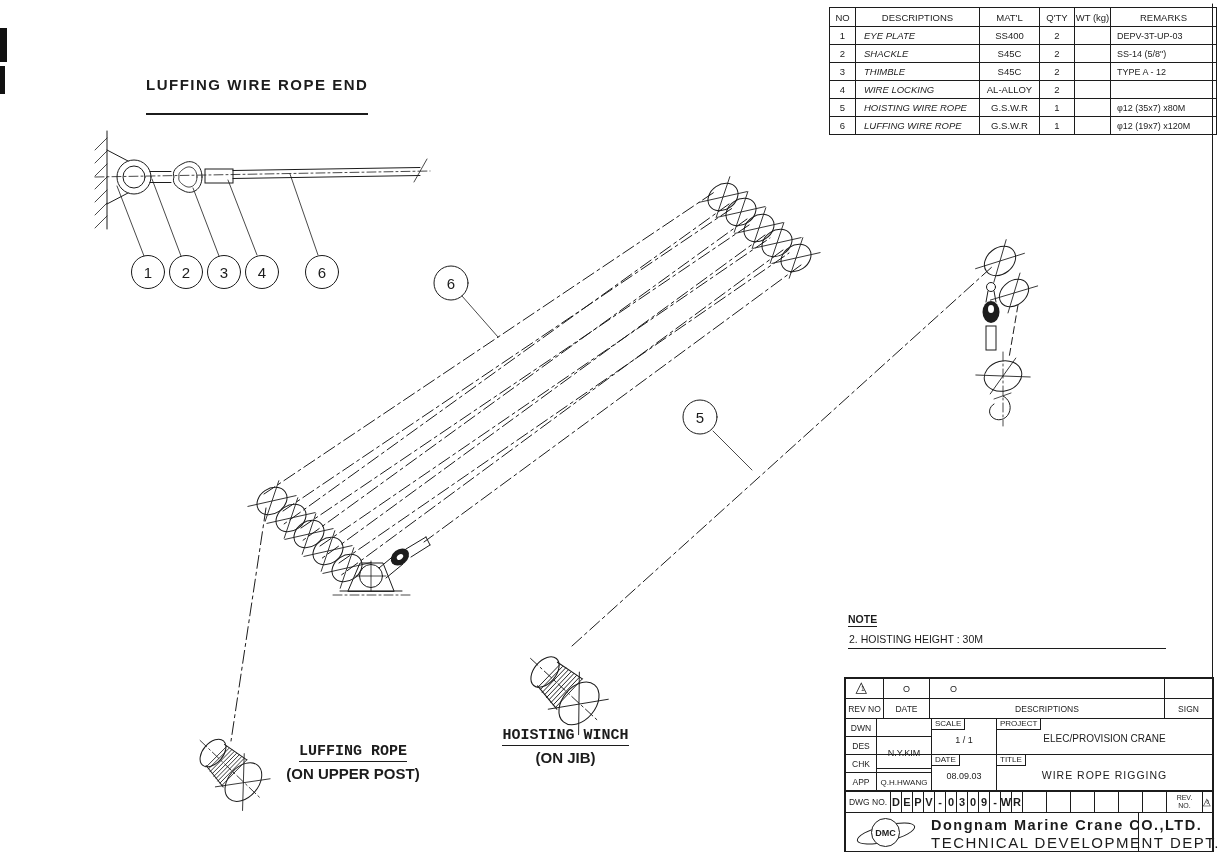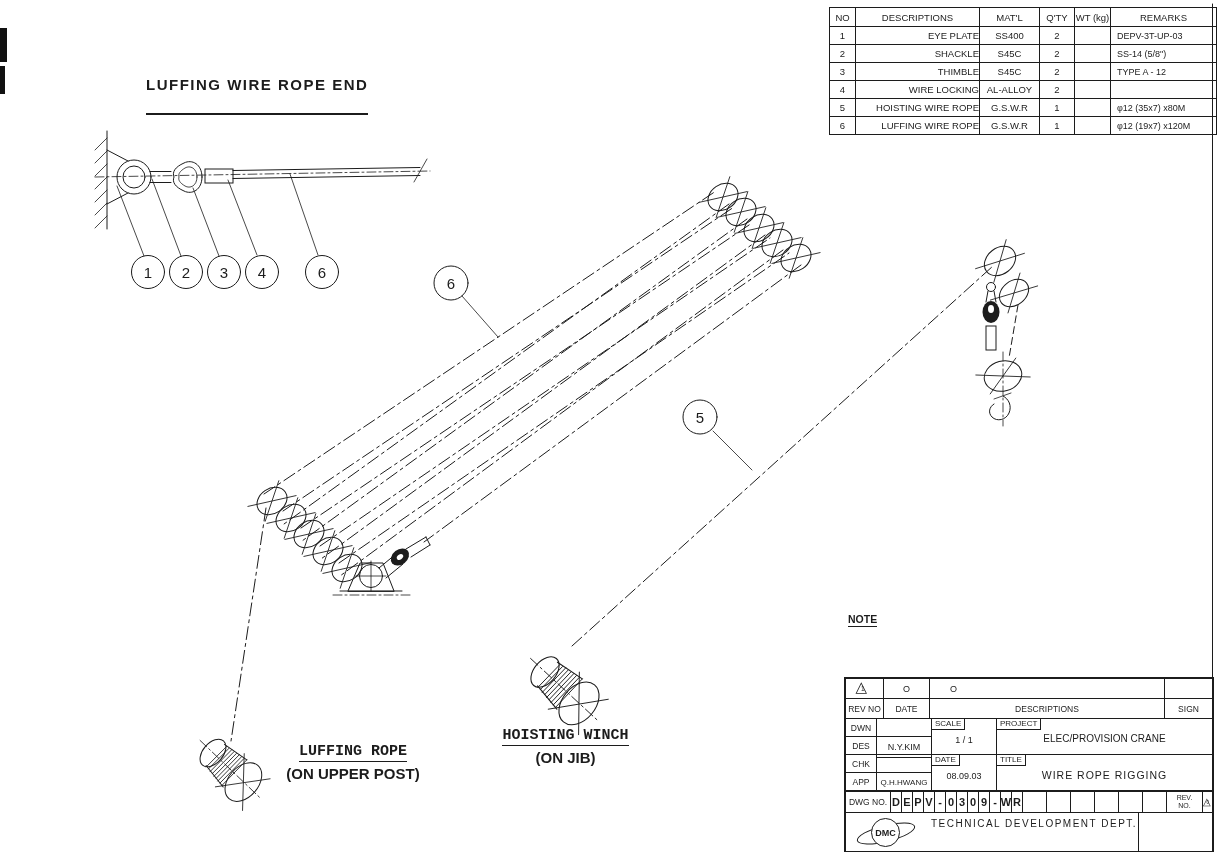--- a/index.html
+++ b/index.html
@@ -15,21 +15,21 @@
   .abs{position:absolute;}
   .dtitle{font-size:15px;font-weight:bold;letter-spacing:1.5px;border-bottom:2px solid #1c1c1c;padding-bottom:20px;white-space:nowrap;}
   .wlabel{text-align:center;font-weight:bold;font-size:15px;white-space:nowrap;}
   .wlabel .u{display:inline-block;border-bottom:1.8px solid #1c1c1c;padding-bottom:1px;font-family:Liberation Mono, monospace;}
   .wlabel .sub{margin-top:3px;}
   
   #bom{position:absolute;left:829px;top:7px;border-collapse:collapse;table-layout:fixed;width:387px;}
   #bom td{border:1px solid #1c1c1c;font-size:9.5px;text-align:center;padding:0;height:17px;overflow:hidden;white-space:nowrap;}
   #bom .bt{font-size:16px;font-weight:bold;letter-spacing:4px;height:25px;border:1.5px solid #1c1c1c;}
   #bom .hd{font-size:9.5px;height:18px;}
-  #bom .lft{text-align:right;padding-left:8px;}
+  #bom .lft{text-align:left;padding-left:8px;font-style:italic;}
   #bom .rmk{text-align:left;padding-left:6px;font-size:9px;}
   
   #note{position:absolute;left:848px;top:613px;width:318px;font-size:10.5px;}
   #note .nt{font-weight:bold;display:inline-block;border-bottom:1.2px solid #1c1c1c;padding-bottom:1px;margin-bottom:4px;font-size:10.5px;}
   #note .ni{border-bottom:1px solid #1c1c1c;padding:2px 0 3px 1px;white-space:nowrap;}
   
   .tc{position:absolute;border:1px solid #1c1c1c;box-sizing:border-box;display:flex;align-items:center;justify-content:center;
       font-size:9px;white-space:nowrap;background:transparent;}
   .tc.lab{font-size:8.5px;}
   .tagbox{position:absolute;top:-1px;left:-1px;border:1px solid #1c1c1c;font-size:8px;line-height:10px;padding:0 3px;background:#fff;}
@@ -376,20 +376,21 @@
           <td>G.S.W.R</td>
           <td>1</td>
           <td></td>
           <td class="rmk">φ12 (19x7) x120M</td>
   </tr>
 </tbody>
     </table>
 
 <div id="note">
   <div class="nt">NOTE</div>
+  <div class="ni">2. HOISTING HEIGHT : 30M</div>
 </div>
 
 <div id="outerTB"></div>
 
 <div class="tc" style="left:845px;top:678px;width:39px;height:21px">
   <span class="tri-mark">
         <span class="tri-glyph">△</span>
         <span class="tri-num">1</span>
       </span>
 </div>
@@ -400,21 +401,21 @@
 <div class="tc lab" style="left:845px;top:698px;width:39px;height:21px">REV NO</div>
 <div class="tc lab" style="left:883px;top:698px;width:47px;height:21px">DATE</div>
 <div class="tc lab" style="left:929px;top:698px;width:236px;height:21px">DESCRIPTIONS</div>
 <div class="tc lab" style="left:1164px;top:698px;width:49px;height:21px">SIGN</div>
 
 <div class="tc lab" style="left:845px;top:718px;width:32px;height:19px">DWN</div>
 <div class="tc lab" style="left:845px;top:736px;width:32px;height:19px">DES</div>
 <div class="tc lab" style="left:845px;top:754px;width:32px;height:19px">CHK</div>
 <div class="tc lab" style="left:845px;top:772px;width:32px;height:20px">APP</div>
 <div class="tc" style="left:876px;top:718px;width:56px;height:19px"></div>
-<div class="tc" style="left:876px;top:736px;width:56px;height:22px">N.Y.KIM</div>
+<div class="tc" style="left:876px;top:736px;width:56px;height:33px">N.Y.KIM</div>
 <div class="tc" style="left:876px;top:754px;width:56px;height:19px"></div>
 <div class="tc" style="left:876px;top:772px;width:56px;height:20px;font-size:8px">Q.H.HWANG</div>
 
 <div class="tc" style="left:931px;top:718px;width:66px;height:37px">
   <span class="tagbox">SCALE</span>
   <span style="padding-top:6px">1 / 1</span>
 </div>
 <div class="tc" style="left:931px;top:754px;width:66px;height:38px">
   <span class="tagbox">DATE</span>
   <span style="padding-top:6px">08.09.03</span>
@@ -458,17 +459,18 @@
         <span class="tri-num" style="font-size:4.5px;left:3.4px;top:4.5px">0</span>
       </span>
 </div>
 
 <div class="tc" style="left:845px;top:812px;width:294px;height:40px">
   <div style="position:absolute;left:10px;top:4px;width:62px;height:30px">
     <span class="logo-ring"></span>
     <span class="logo-circ">DMC</span>
   </div>
   <div style="position:absolute;left:85px;right:6px;top:4px;text-align:center">
-    <div style="font-size:10px;letter-spacing:1.5px;margin-top:1px">TECHNICAL DEVELOPMENT DEPT.</div>
+    <div style="font-size:14.5px;font-weight:bold;letter-spacing:1.5px;white-space:nowrap">Dongnam Marine Crane CO.,LTD.</div>
+    <div style="font-size:15px;letter-spacing:1.5px;margin-top:1px">TECHNICAL DEVELOPMENT DEPT.</div>
   </div>
 </div>
 
 </div>
 
 </body></html>

